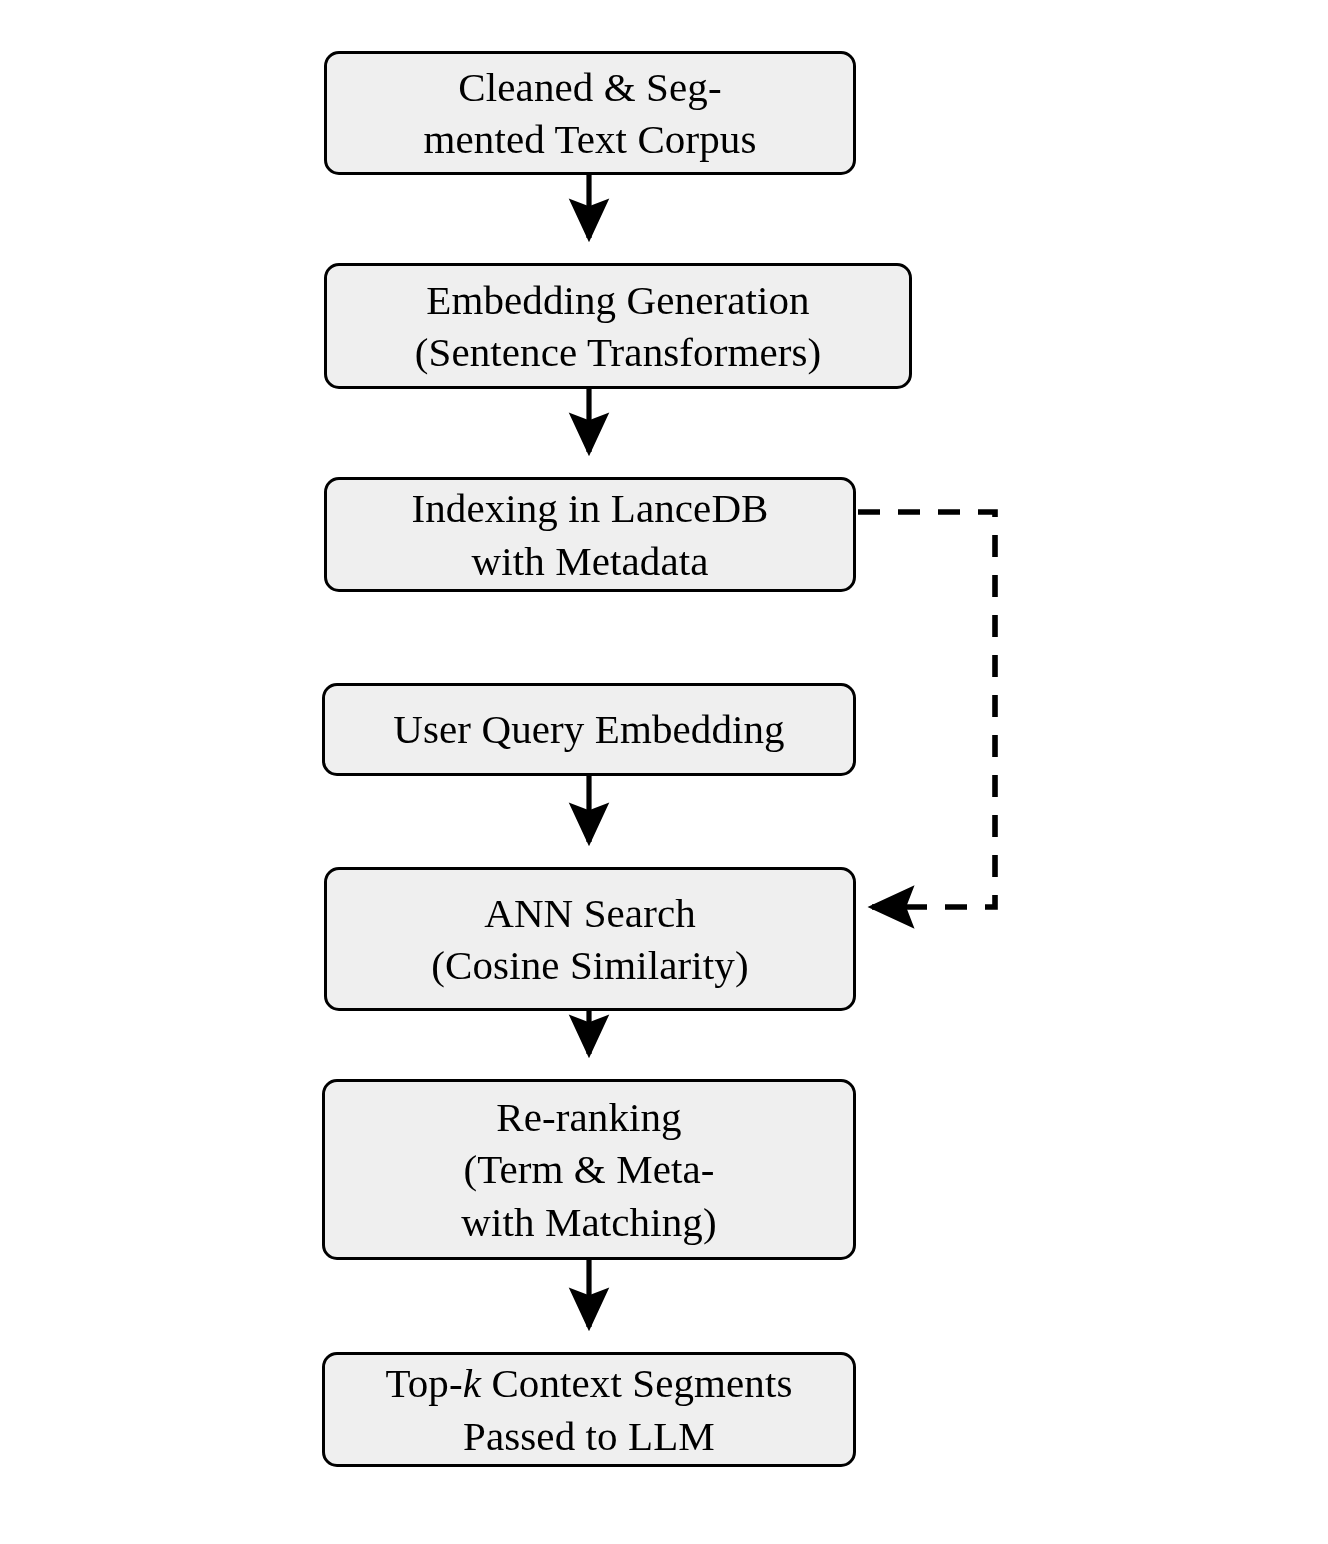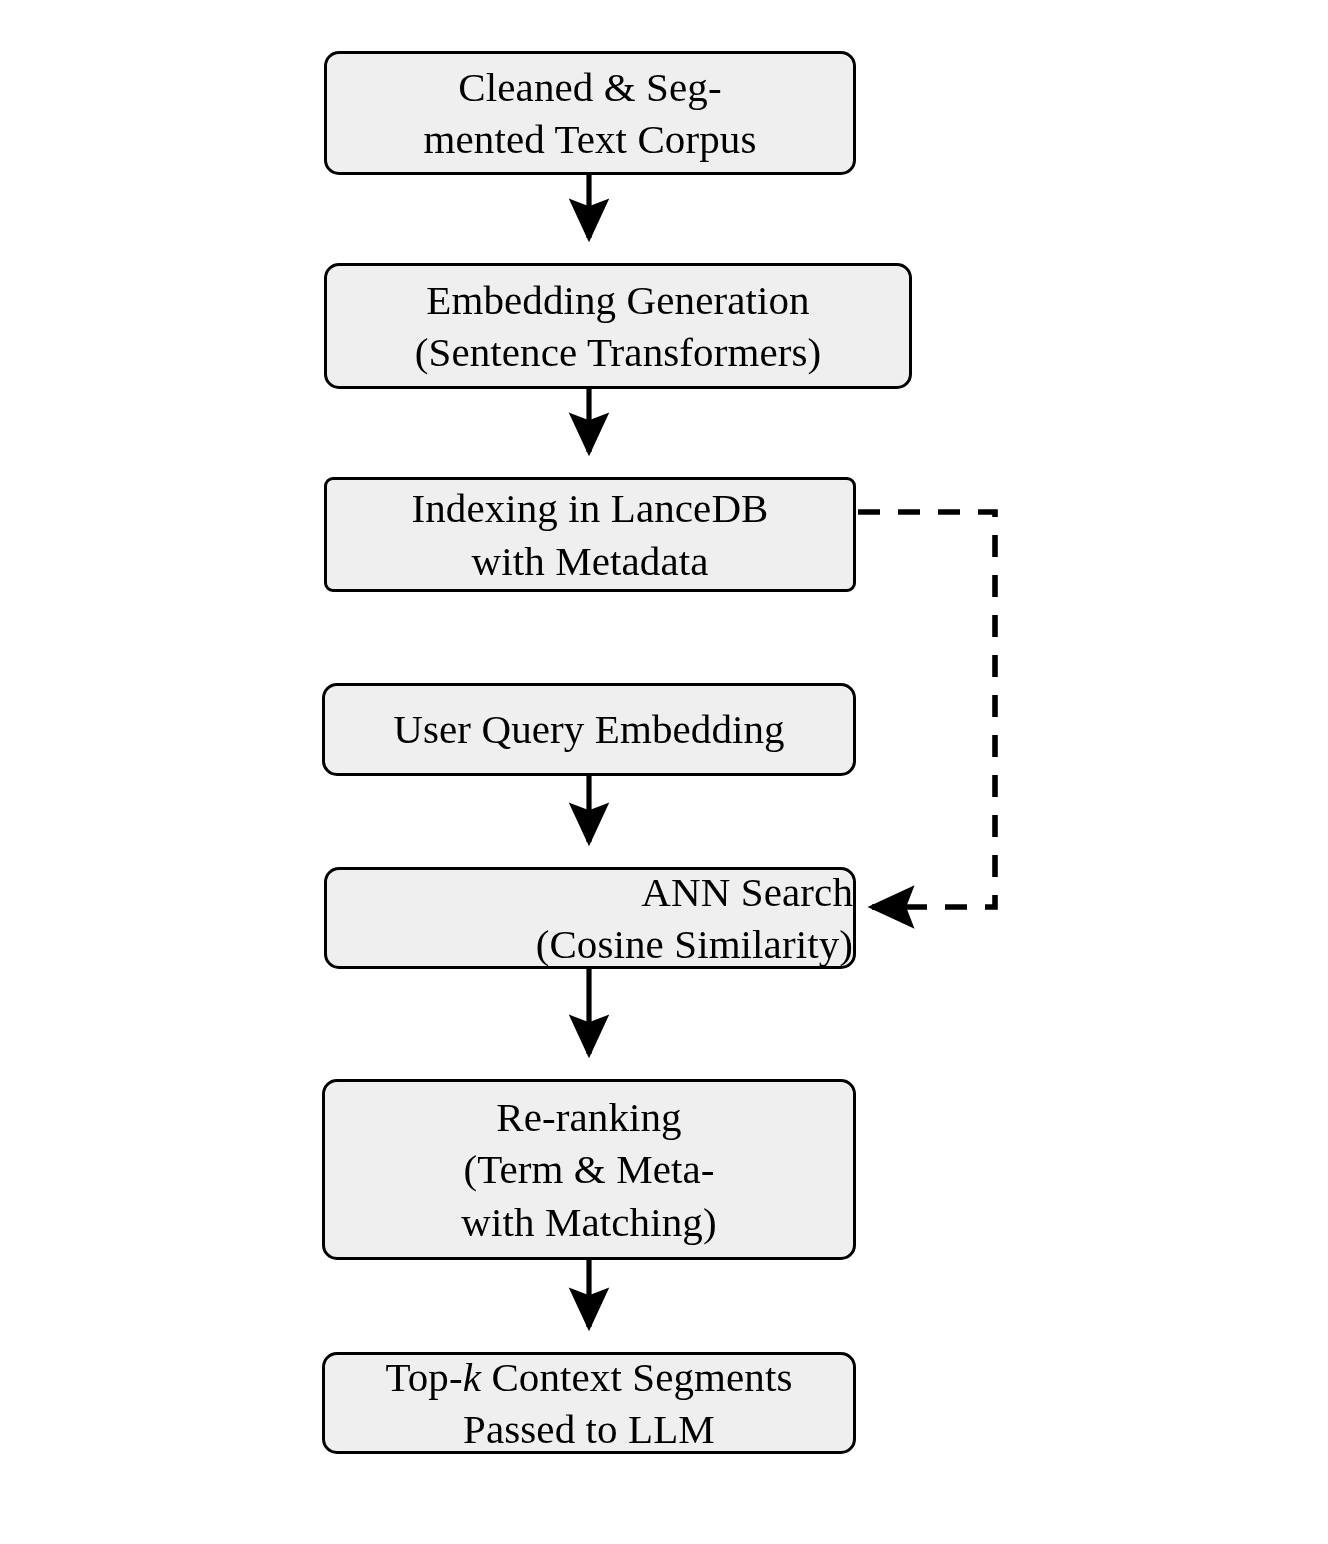--- a/index.html
+++ b/index.html
@@ -82,38 +82,38 @@
   <div class="node" style="left:324px; top:29px; width:532px; height:124px;">
     <span class="ln">Cleaned &amp; Seg-</span>
     <span class="ln">mented Text Corpus</span>
   </div>
 
   <div class="node" style="left:324px; top:241px; width:588px; height:126px;">
     <span class="ln">Embedding Generation</span>
     <span class="ln">(Sentence Transformers)</span>
   </div>
 
-  <div class="node" style="left:324px; top:455px; width:532px; height:115px;border-radius:9px;">
+  <div class="node" style="left:324px; top:455px; width:532px; height:115px;">
     <span class="ln">Indexing in LanceDB</span>
     <span class="ln">with Metadata</span>
   </div>
 
   <div class="node" style="left:322px; top:661px; width:534px; height:93px;">
     <span class="ln">User Query Embedding</span>
   </div>
 
-  <div class="node" style="left:324px; top:845px; width:532px; height:102px;align-items:flex-end;">
+  <div class="node" style="left:324px; top:845px; width:532px; height:144px;">
     <span class="ln">ANN Search</span>
     <span class="ln">(Cosine Similarity)</span>
   </div>
 
   <div class="node" style="left:322px; top:1057px; width:534px; height:181px;">
     <span class="ln">Re-ranking</span>
     <span class="ln">(Term &amp; Meta-</span>
     <span class="ln">with Matching)</span>
   </div>
 
-  <div class="node" style="left:322px; top:1330px; width:534px; height:102px;">
+  <div class="node" style="left:322px; top:1330px; width:534px; height:115px;">
     <span class="ln"><span>Top-</span><span class="ital">k</span><span> Context Segments</span></span>
     <span class="ln">Passed to LLM</span>
   </div>
 
 </div>
 
 </body></html>

